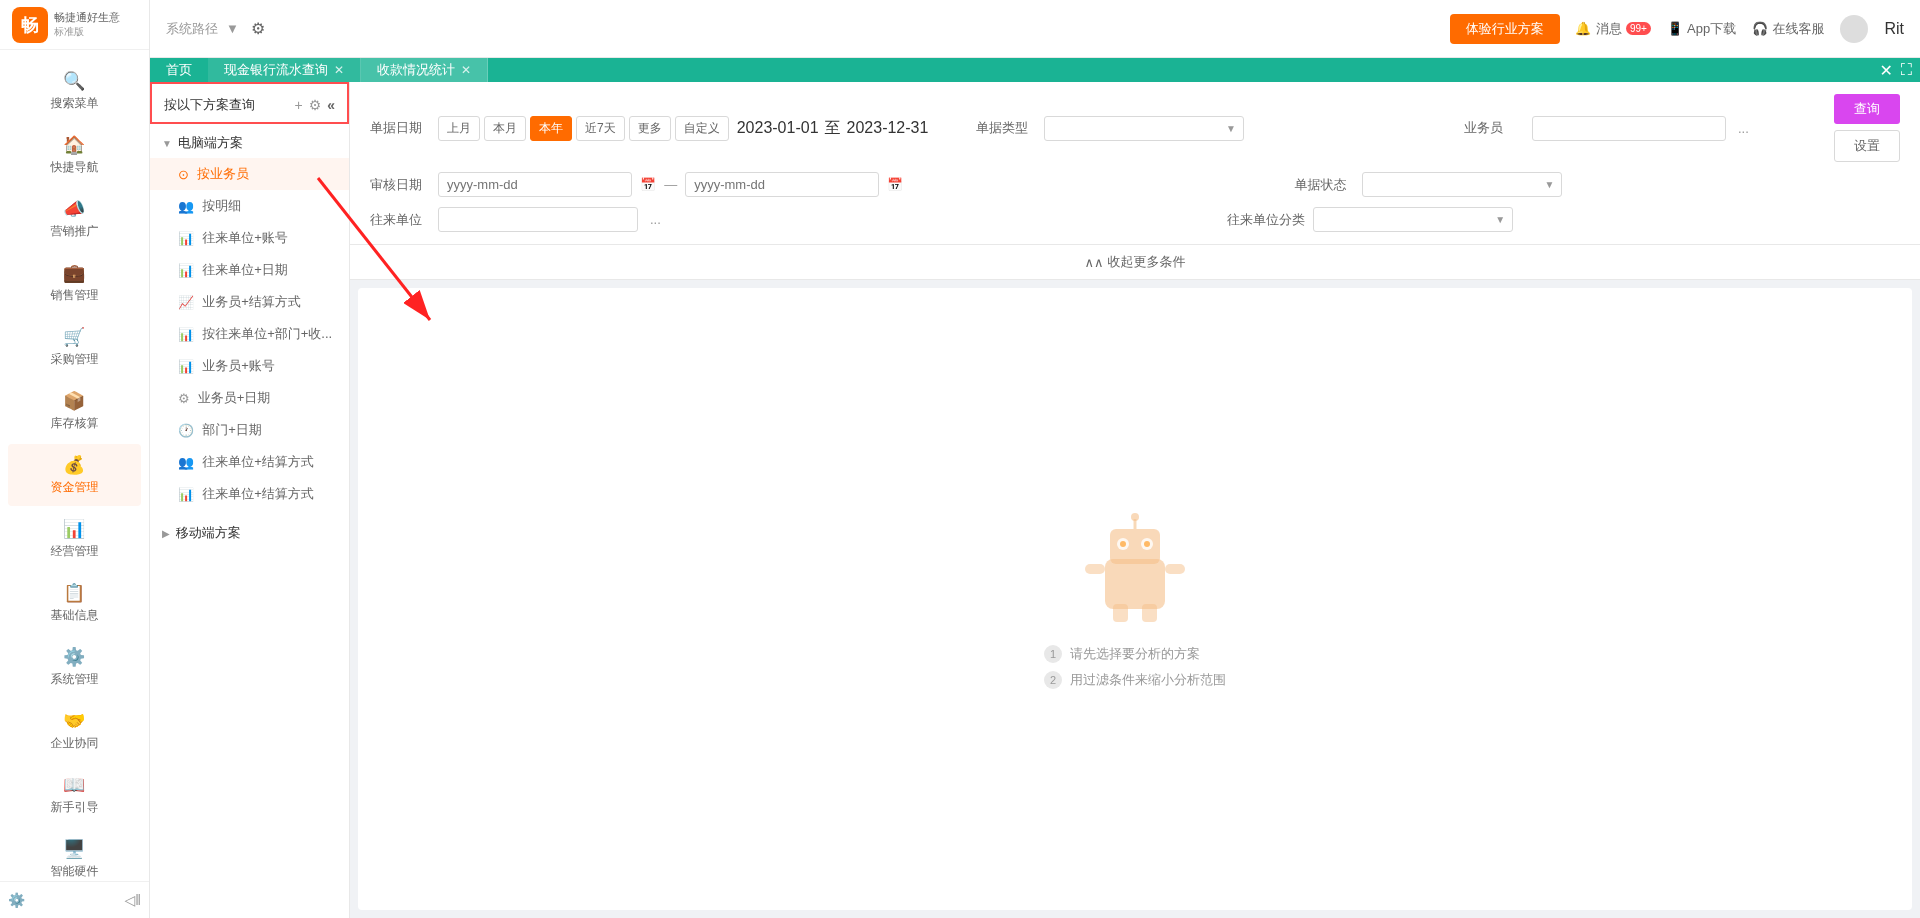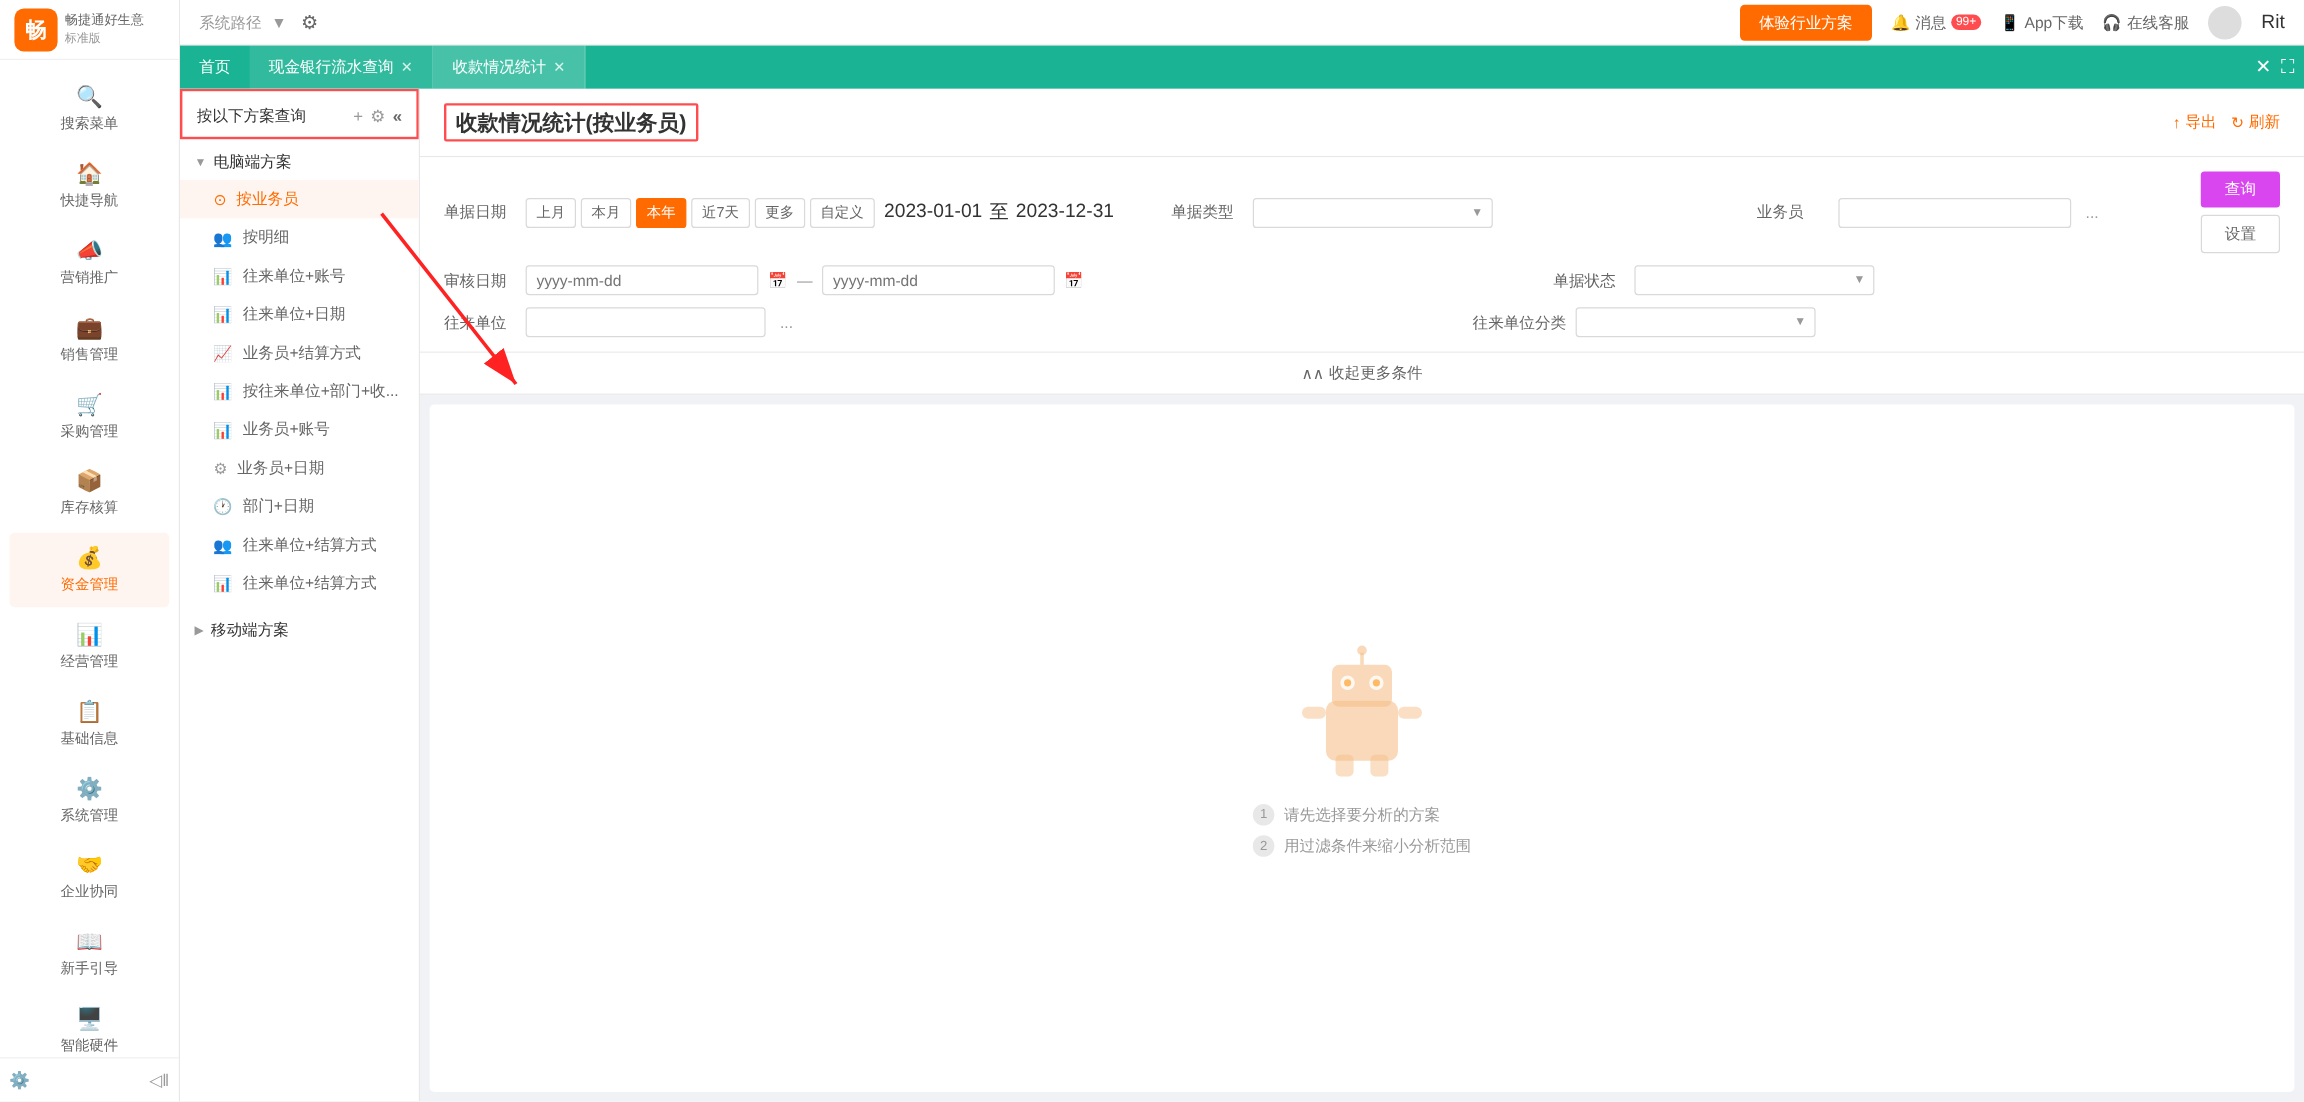--- a/index.html
+++ b/index.html
@@ -19,36 +19,36 @@
     .sidebar-item.active { background: #fff5f0; color: #ff6b00; }
     .sidebar-item-icon { font-size: 18px; margin-bottom: 3px; }
     .sidebar-item-label { font-size: 12px; text-align: center; }
     .sidebar-footer { padding: 10px 8px; border-top: 1px solid #f0f0f0; display: flex; align-items: center; justify-content: space-between; }
     .sidebar-footer-btn { color: #999; font-size: 14px; cursor: pointer; }
 
     
     .main-area { flex: 1; display: flex; flex-direction: column; overflow: hidden; }
 
     
-    .top-bar { height: 38px; background: #fff; border-bottom: 1px solid #e8e8e8; display: flex; align-items: center; justify-content: space-between; padding: 0 16px; flex-shrink: 0; }
+    .top-bar { height: 58px; background: #fff; border-bottom: 1px solid #e8e8e8; display: flex; align-items: center; justify-content: space-between; padding: 0 16px; flex-shrink: 0; }
     .top-bar-left { display: flex; align-items: center; gap: 12px; }
     .breadcrumb-area { display: flex; align-items: center; gap: 8px; }
     .breadcrumb-text { color: #999; font-size: 13px; }
     .settings-icon { color: #666; font-size: 16px; cursor: pointer; }
     .trial-btn { background: #ff6b00; color: white; border: none; padding: 6px 16px; border-radius: 4px; cursor: pointer; font-size: 13px; }
     .top-bar-right { display: flex; align-items: center; gap: 16px; }
     .notification-btn { display: flex; align-items: center; gap: 4px; color: #666; font-size: 13px; cursor: pointer; position: relative; }
     .badge { background: #ff4d4f; color: white; font-size: 10px; padding: 1px 4px; border-radius: 10px; }
     .app-download { display: flex; align-items: center; gap: 4px; color: #666; font-size: 13px; cursor: pointer; }
     .online-service { display: flex; align-items: center; gap: 4px; color: #666; font-size: 13px; cursor: pointer; }
     .user-avatar { width: 28px; height: 28px; background: #ddd; border-radius: 50%; display: flex; align-items: center; justify-content: center; font-size: 12px; color: #666; cursor: pointer; }
     .user-name { color: #333; font-size: 13px; cursor: pointer; }
 
     
-    .tab-bar { height: 36px; background: #1ab394; display: flex; align-items: center; padding: 0 0; flex-shrink: 0; }
+    .tab-bar { height: 24px; background: #1ab394; display: flex; align-items: center; padding: 0 0; flex-shrink: 0; }
     .tab-home { padding: 0 16px; color: white; font-size: 13px; cursor: pointer; height: 100%; display: flex; align-items: center; }
     .tab { padding: 0 16px; color: white; font-size: 13px; cursor: pointer; height: 100%; display: flex; align-items: center; gap: 6px; background: rgba(255,255,255,0.1); border-right: 1px solid rgba(255,255,255,0.2); }
     .tab.active { background: rgba(255,255,255,0.2); }
     .tab-close { color: rgba(255,255,255,0.8); font-size: 12px; cursor: pointer; }
     .tab-bar-actions { margin-left: auto; display: flex; align-items: center; padding-right: 8px; gap: 8px; }
     .tab-bar-btn { color: white; font-size: 16px; cursor: pointer; }
 
     
     .content-area { flex: 1; display: flex; overflow: hidden; background: #f0f2f5; }
 
@@ -309,33 +309,20 @@
         <div class="schema-group">
           <div class="schema-group-header">
             <span class="schema-toggle-icon">▶</span>
             <span>移动端方案</span>
           </div>
         </div>
       </div>
 
       <div class="right-content">
 
-        <div class="page-header">
-          <span class="page-title">收款情况统计(按业务员)</span>
-          <div class="page-header-actions">
-            <div class="export-btn">
-              <span>↑</span>
-              <span>导出</span>
-            </div>
-            <div class="refresh-btn">
-              <span>↻</span>
-              <span>刷新</span>
-            </div>
-          </div>
-        </div>
 
         <div class="filter-area">
 
           <div class="filter-row">
             <div class="filter-col">
               <span class="filter-label">单据日期</span>
               <div class="filter-date-btns">
                 <button class="date-btn">上月</button>
                 <button class="date-btn">本月</button>
                 <button class="date-btn active">本年</button>

